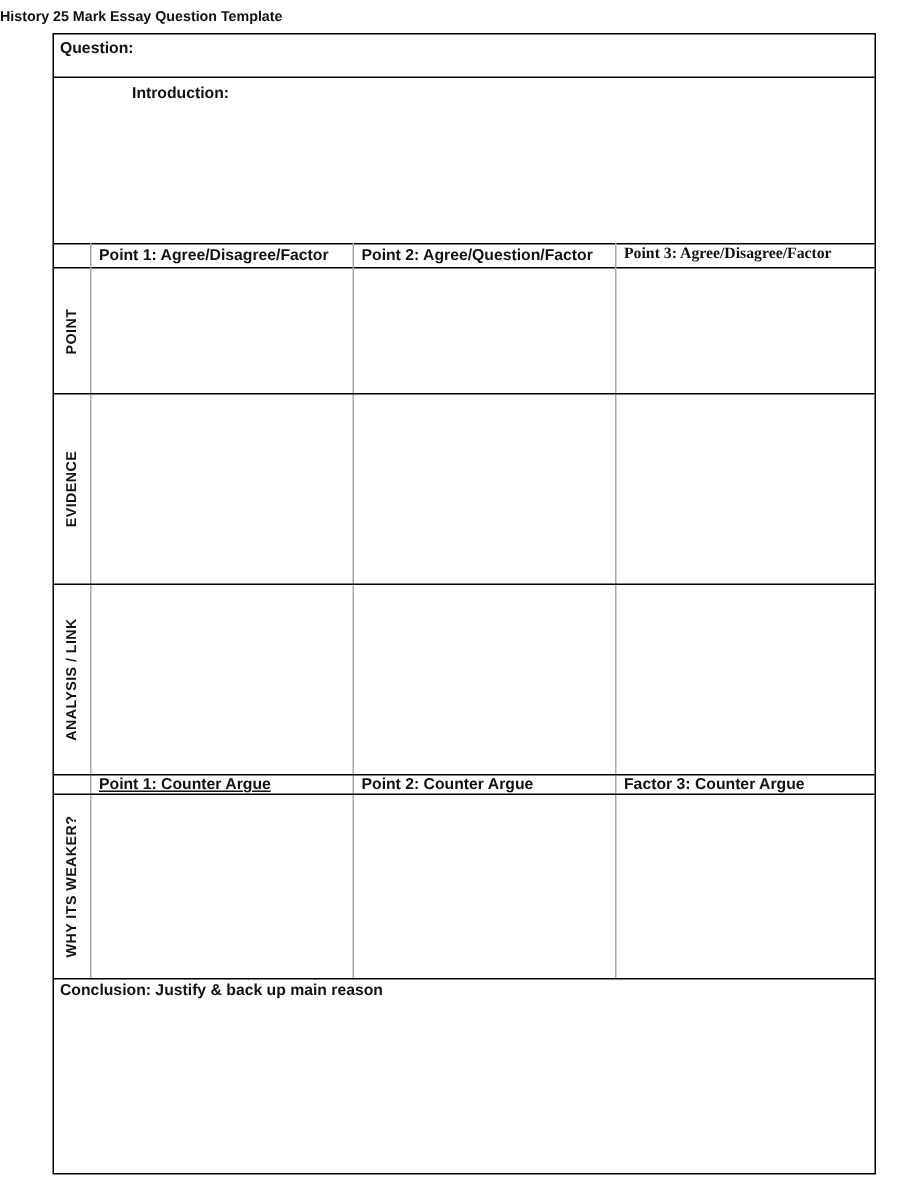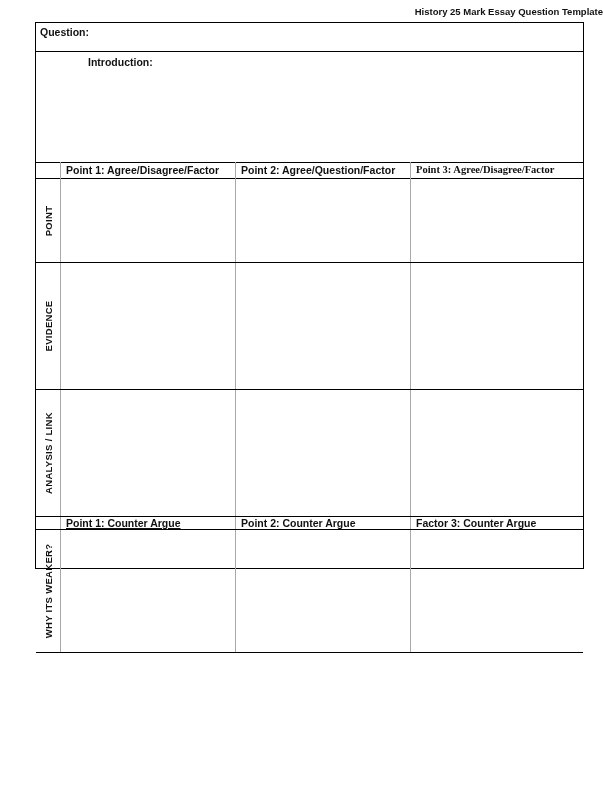--- a/index.html
+++ b/index.html
@@ -1,20 +1,20 @@
 <!DOCTYPE html>
 <html><head>
 <meta charset="utf-8">
 <style>
   html, body { margin:0; padding:0; background:#fff; }
   body { width:603px; height:799px; position:relative; overflow:hidden;
          font-family:"Liberation Sans", sans-serif; color:#111; }
-  .title { position:absolute; left:0; width:603px; top:6px; text-align:right;
+  .title { position:absolute; left:0; width:603px; top:6px; text-align:left;
            font-size:9.5px; font-weight:bold; }
-  .frame { position:absolute; left:35px; top:22px; width:549px; height:547px;
+  .frame { position:absolute; left:35px; top:22px; width:549px; height:761px;
            border:1.5px solid #000; box-sizing:border-box; }
   .hline { position:absolute; left:0; right:0; height:0; border-top:1.3px solid #000; }
   .vline { position:absolute; width:0; border-left:1.5px solid #a8a8a8; }
   .lbl { position:absolute; font-size:10.5px; font-weight:bold; white-space:nowrap; }
   .rot { position:absolute; font-size:9.5px; font-weight:bold; white-space:nowrap;
          transform:translate(-50%,-50%) rotate(-90deg); transform-origin:center; letter-spacing:0.3px; }
   .cell { position:absolute; }
 </style>
 </head>
 <body>
@@ -62,14 +62,15 @@
   <div class="lbl" style="left:205px; top:494px;text-align:center;">Point 2: Counter Argue</div>
   <div class="lbl" style="left:380px; top:494px;">Factor 3: Counter Argue</div>
   <div class="hline" style="top:506px;"></div>
 
   <div class="rot" style="left:12px; top:568px;">WHY ITS WEAKER?</div>
   <div class="cell" style="left:26px; top:508px; width:172px; height:120px;"></div>
   <div class="cell" style="left:201px; top:508px; width:172px; height:120px;"></div>
   <div class="cell" style="left:376px; top:508px; width:170px; height:120px;"></div>
   <div class="hline" style="top:629px;"></div>
 
+  <div class="lbl" style="left:4px; top:631px;">Conclusion: Justify &amp; back up main reason</div>
   <div class="cell" style="left:0; top:631px; width:546px; height:127px;"></div>
 </div>
 
 </body></html>

